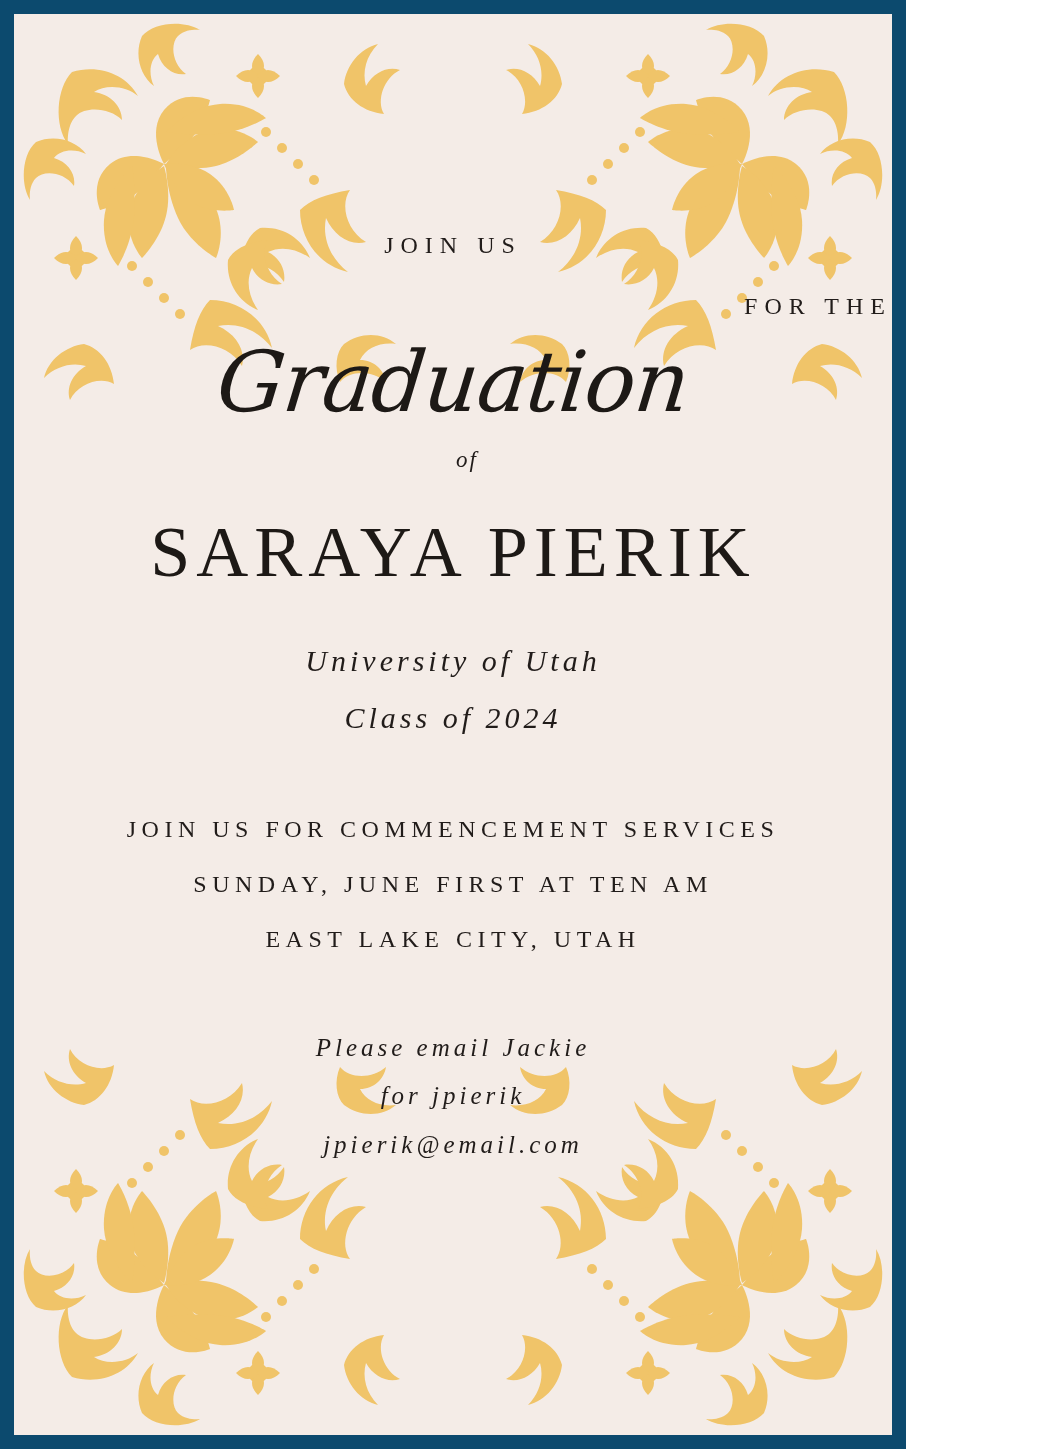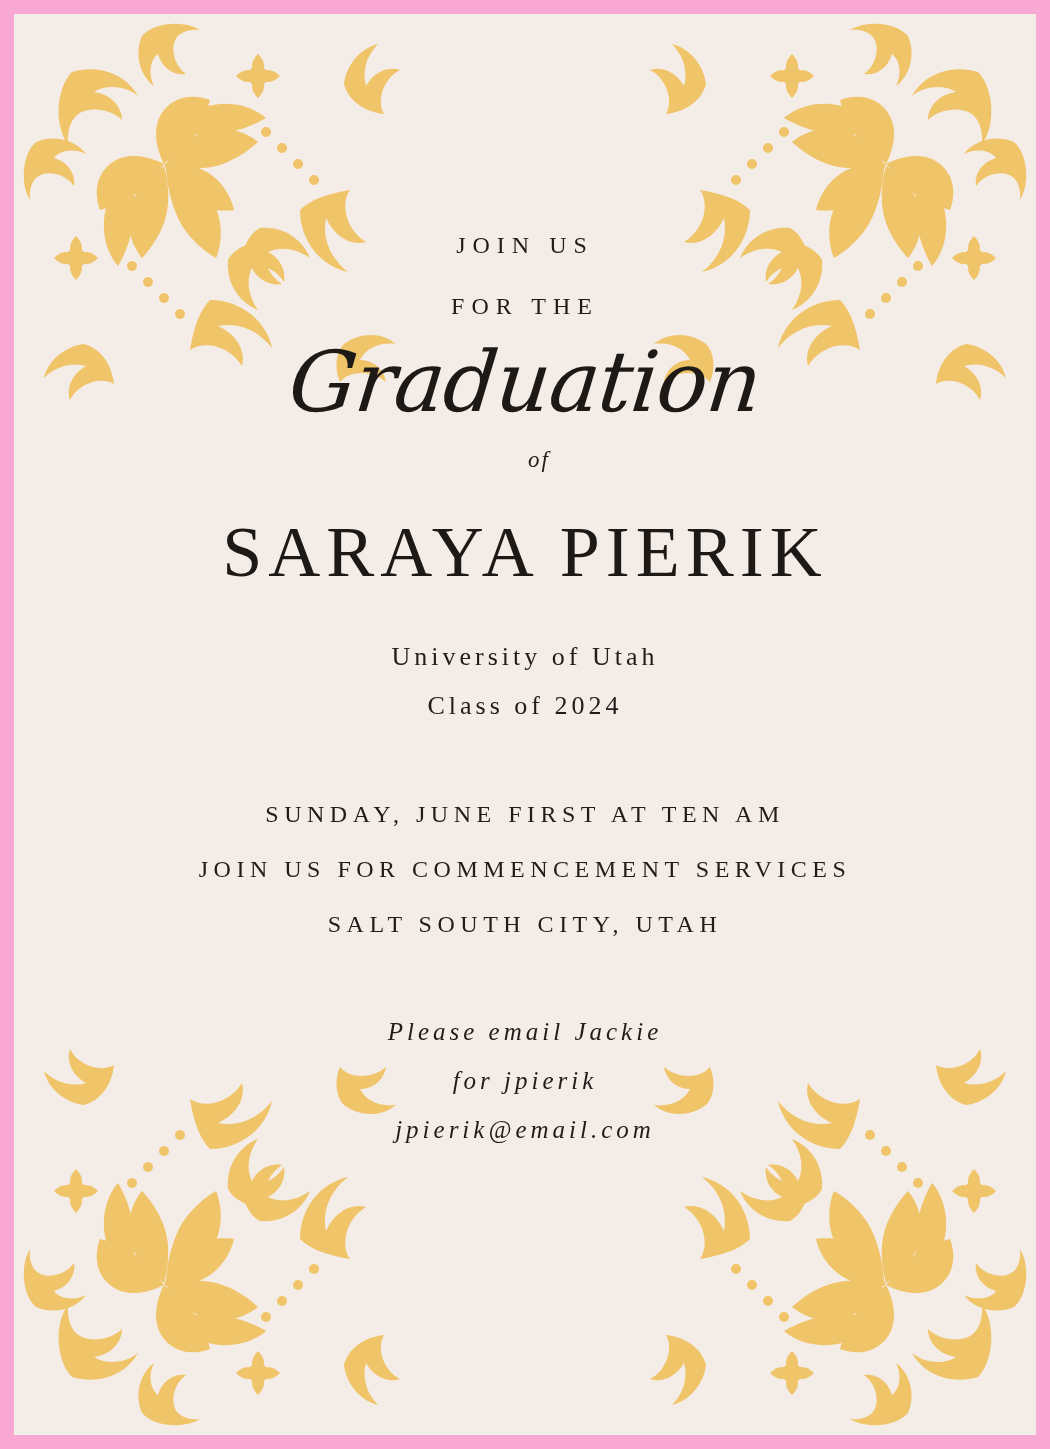--- a/index.html
+++ b/index.html
@@ -2,23 +2,23 @@
 <html><head>
 <meta charset="utf-8">
 <style>
   html, body {
     margin: 0;
     padding: 0;
     background: #ffffff;
   }
   #card {
     position: relative;
-    width: 1050px;
+    width: 906px;
     height: 1449px;
-    background: #f9a8d4;
+    background: #0c4a6e;
     overflow: hidden;
     font-family: "Liberation Serif", serif;
   }
   #inner {
     position: absolute;
     left: 14px;
     top: 14px;
     right: 14px;
     bottom: 14px;
     background: #f4ece7;
@@ -51,20 +51,21 @@
   .join-us {
     margin-top: 218px;
     font-size: 24px;
     letter-spacing: 7px;
     font-family: "Liberation Serif", serif;
   }
   .for-the {
     margin-top: 34px;
     font-size: 24px;
     letter-spacing: 7px;
+    text-align: right;
   }
   .script {
     margin-top: 10px;
     font-family: "DejaVu Serif", serif;
     font-style: italic;
     font-size: 84px;
     font-weight: 400;
     letter-spacing: -1px;
     color: #1d1916;
     line-height: 1.25;
@@ -79,21 +80,22 @@
   }
   .name {
     margin-top: 38px;
     font-size: 72px;
     letter-spacing: 6px;
     font-family: "Liberation Serif", serif;
     color: #1d1916;
   }
   .school {
     margin-top: 38px;
-    font-size: 26px;
+    font-size: 30px;
+    font-style: italic;
     letter-spacing: 4px;
     line-height: 1.9;
   }
   .details {
     margin-top: 56px;
     font-size: 24px;
     letter-spacing: 5.5px;
     line-height: 2.3;
   }
   .rsvp {
@@ -283,23 +285,23 @@
       <div class="join-us">JOIN US</div>
       <div class="for-the">FOR THE</div>
       <div class="script">Graduation</div>
       <div class="of-word">of</div>
       <div class="name">SARAYA PIERIK</div>
       <div class="school">
         <div>University of Utah</div>
         <div>Class of 2024</div>
       </div>
       <div class="details">
+        <div>JOIN US FOR COMMENCEMENT SERVICES</div>
         <div>SUNDAY, JUNE FIRST AT TEN AM</div>
-        <div>JOIN US FOR COMMENCEMENT SERVICES</div>
-        <div>SALT SOUTH CITY, UTAH</div>
+        <div>EAST LAKE CITY, UTAH</div>
       </div>
       <div class="rsvp">
         <div>Please email Jackie</div>
         <div>for jpierik</div>
         <div>jpierik@email.com</div>
       </div>
     </div>
 
   </div>
 </div>

